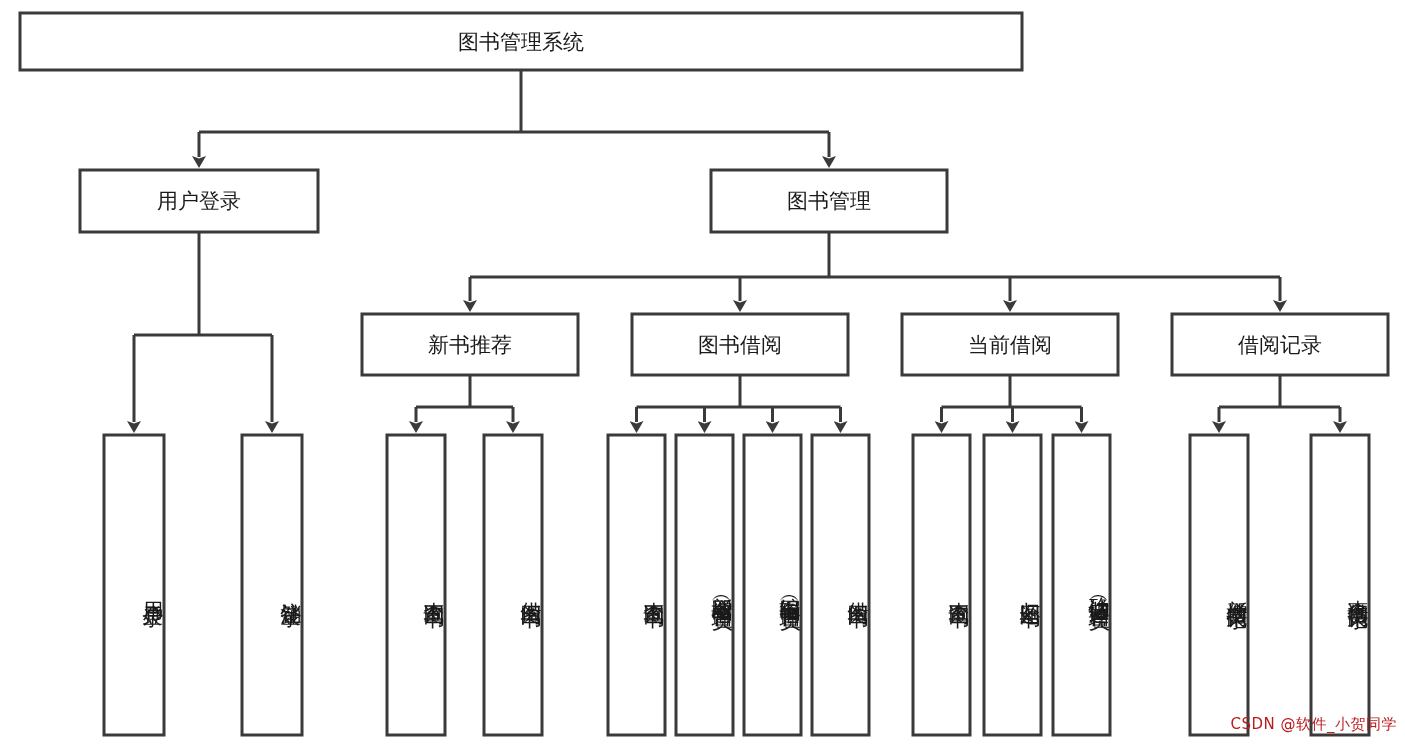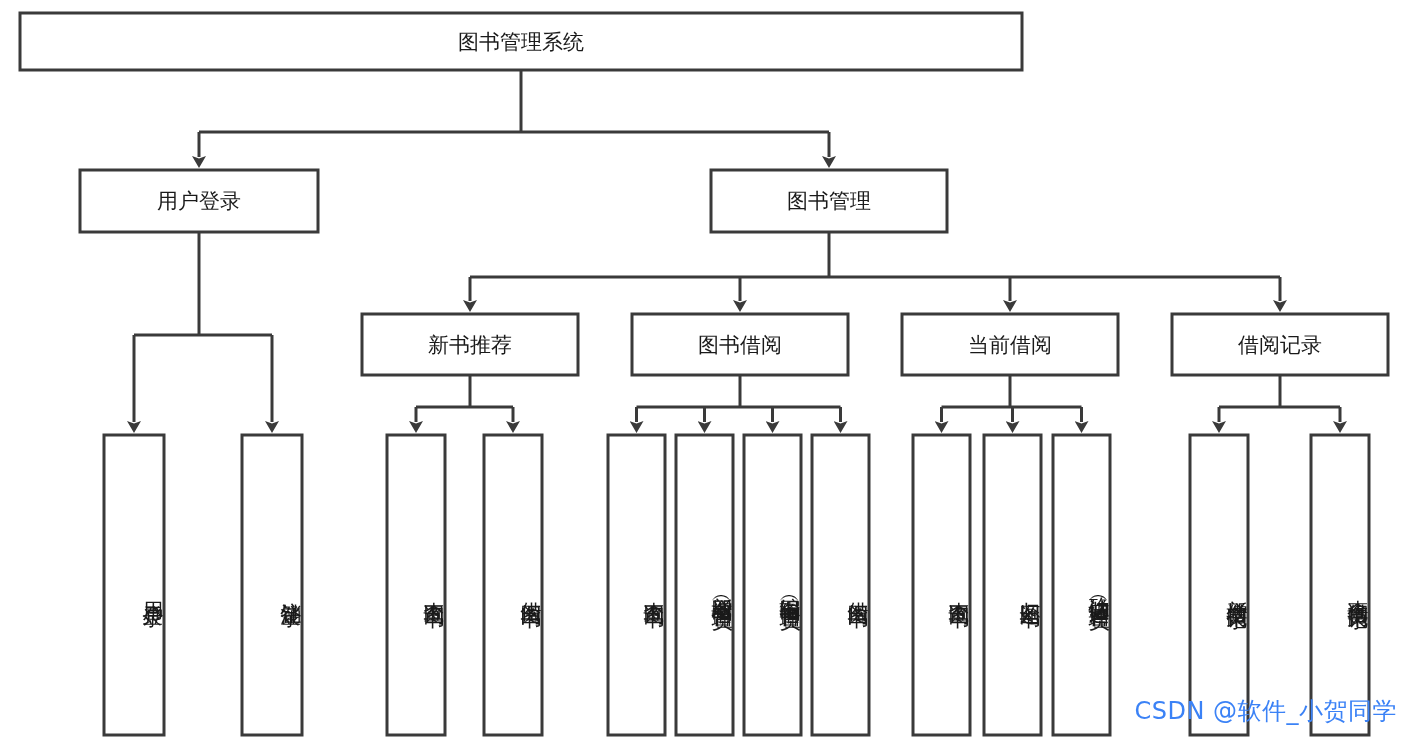--- a/index.html
+++ b/index.html
@@ -63,24 +63,24 @@
     text-align: center;
     white-space: nowrap;
     pointer-events: none;
     display: flex;
     align-items: flex-start;
     justify-content: center;
   }
   .watermark {
     position: absolute;
     right: 8px;
-    bottom: 20px;
+    bottom: 13px;
     font-family: "DejaVu Sans", "Liberation Sans", sans-serif;
-    font-size: 24px;
-    color: #3b82f6;
+    font-size: 15px;
+    color: #b91c1c;
     white-space: nowrap;
     letter-spacing: 0.5px;
   }
 </style>
 </head>
 <body>
 
 <div id="diagram-root">
 
   <svg id="tree-svg" viewBox="0 0 1405 747">

